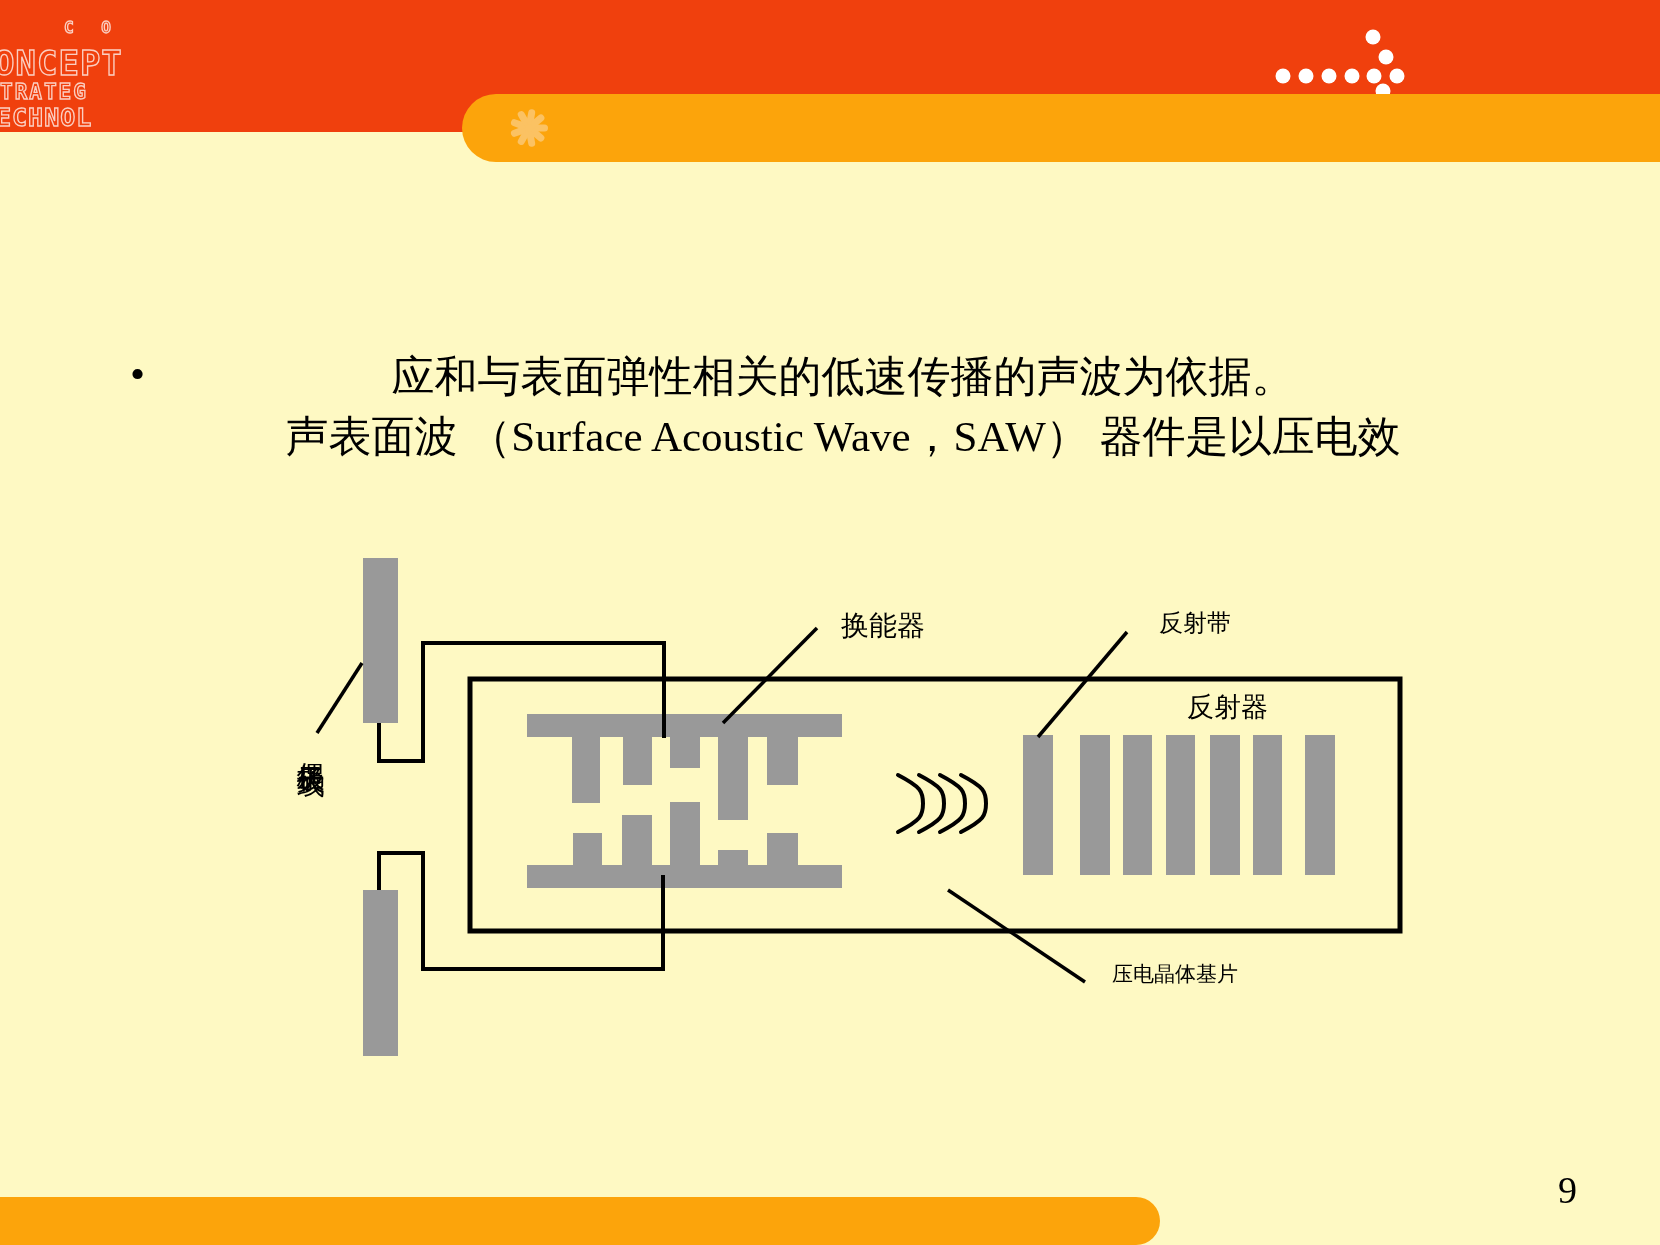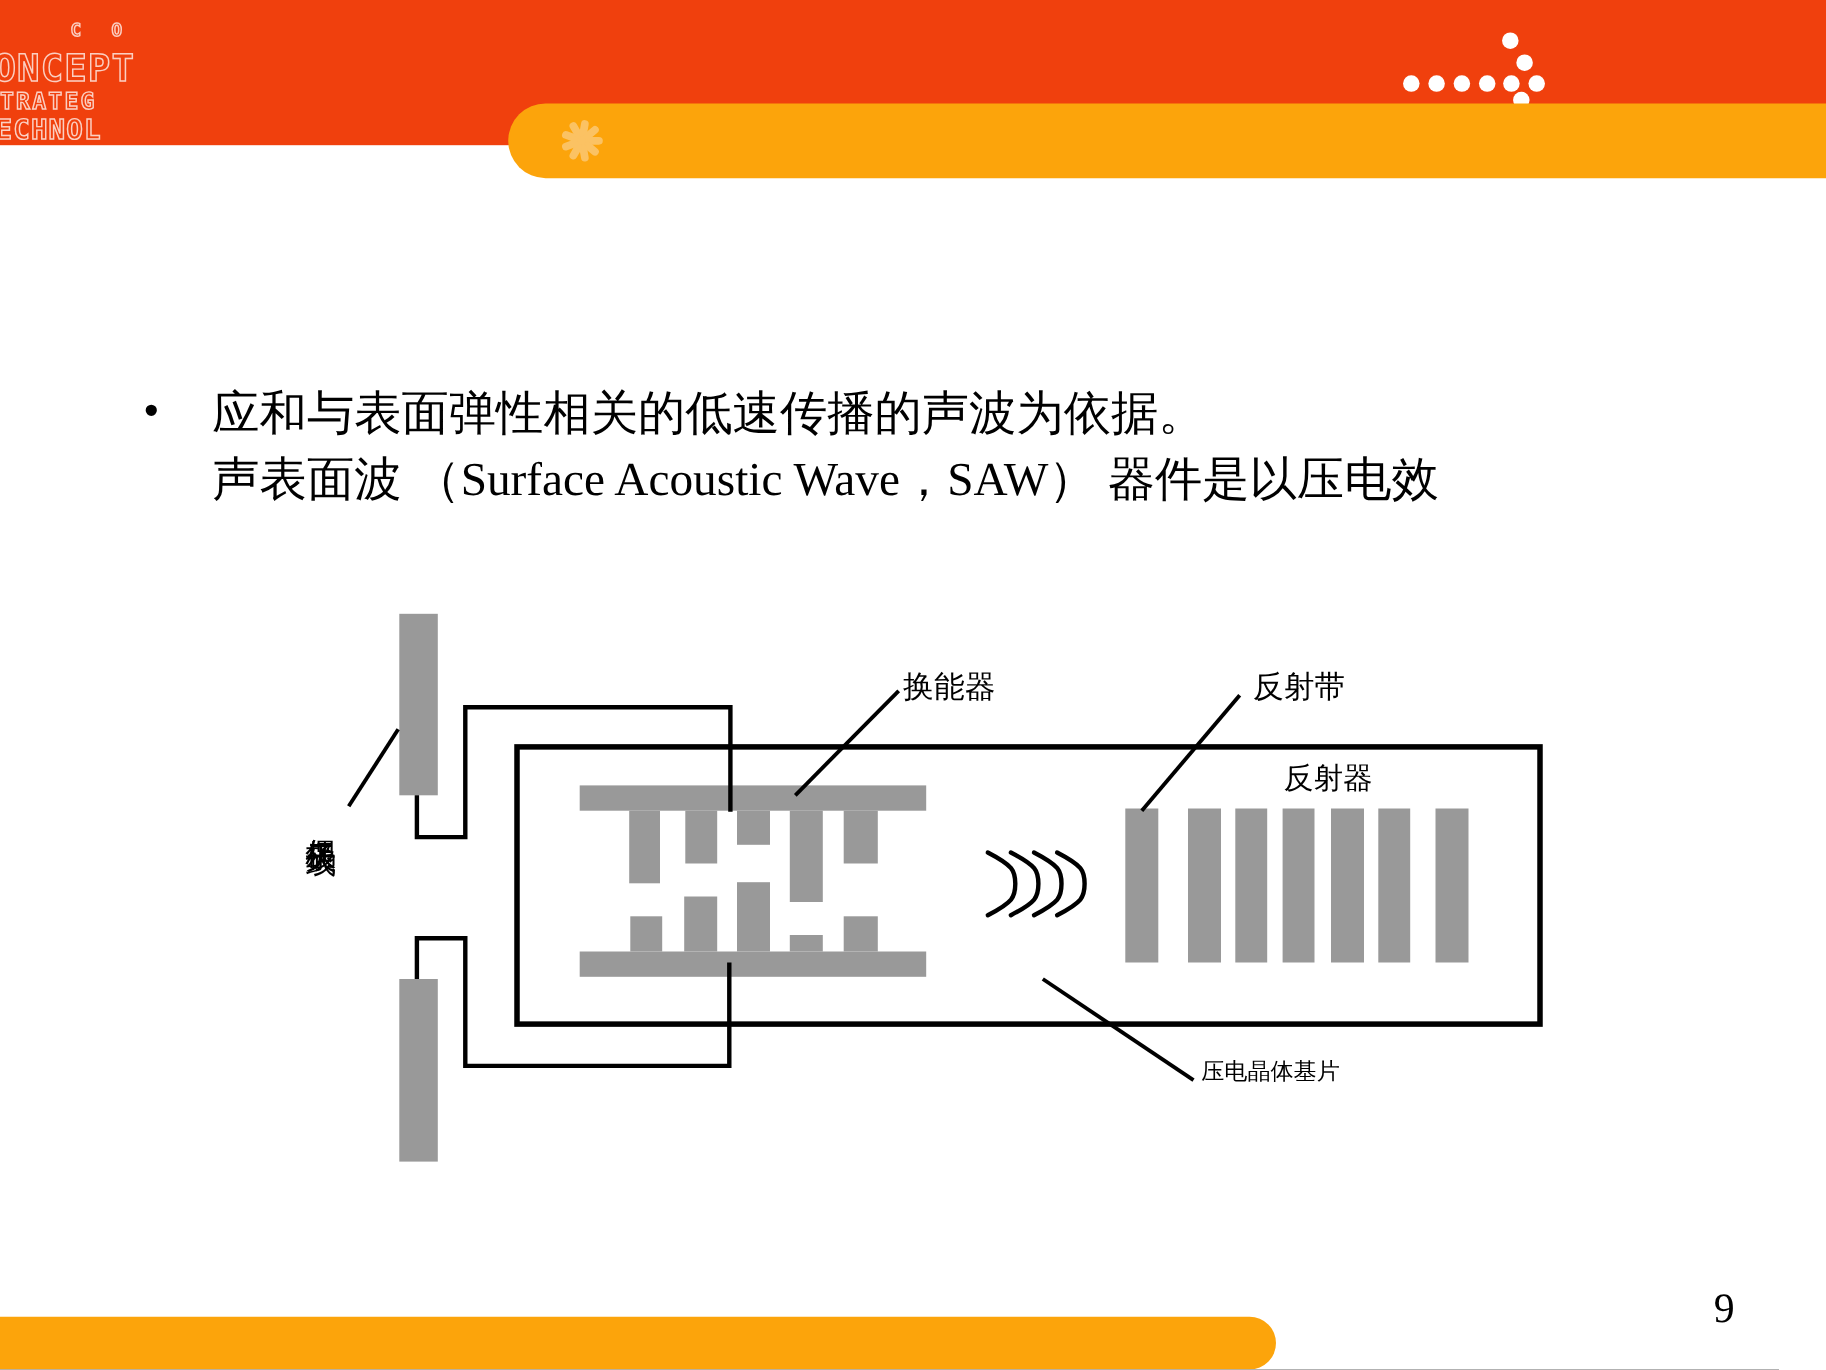--- a/index.html
+++ b/index.html
@@ -1,18 +1,18 @@
 <!DOCTYPE html>
 <html><head>
 <meta charset="utf-8">
 <style>
   html,body{margin:0;padding:0;background:#777;}
   .slide{
-    position:relative;width:1660px;height:1245px;background:#ffffff;
-    overflow:hidden;font-family:"Liberation Serif","DejaVu Serif",serif;
+    position:relative;width:1660px;height:1245px;background:#fef9c3;
+    overflow:hidden;font-family:"Liberation Serif","DejaVu Serif",serif;text-align:center;
   }
   
   .band-red{position:absolute;left:0;top:0;width:1660px;height:132px;background:var(--red);}
   .logo-texture{position:absolute;left:0;top:0;width:360px;height:132px;overflow:hidden;}
   .logo-texture div{
     position:absolute;font-family:"DejaVu Sans Mono",monospace;font-weight:bold;
     color:transparent;-webkit-text-stroke:1.3px rgba(255,255,255,0.75);
     white-space:nowrap;line-height:1;
   }
   .lt0{left:64px;top:20px;font-size:16px;letter-spacing:9px;-webkit-text-stroke-width:1px;}
@@ -30,27 +30,27 @@
     position:absolute;left:136px;top:226px;font-size:67px;color:var(--titlered);
     letter-spacing:1px;white-space:nowrap;
   }
   .bullet-marker{position:absolute;left:130px;top:349px;font-size:43px;color:#000;}
   .bullet-text{
     position:absolute;left:193px;top:347px;width:1300px;font-size:43px;
     line-height:60px;color:#000;
   }
   
   .diagram-svg{position:absolute;left:0;top:0;}
-  .dlabel{position:absolute;color:#000;font-size:27px;line-height:1.15;white-space:nowrap;}
+  .dlabel{position:absolute;color:#000;font-size:27px;line-height:1.15;white-space:nowrap;margin-left:20px;}
   .dlabel-antenna{
     left:274px;top:740px;writing-mode:vertical-rl;text-orientation:upright;
     font-size:28px;letter-spacing:2px;white-space:normal;
   }
   .dlabel-transducer{left:821px;top:610px;font-size:28px;}
-  .dlabel-reflector-strip{left:1139px;top:610px;font-size:28px;}
+  .dlabel-reflector-strip{left:1139px;top:610px;font-size:24px;}
   .dlabel-reflector{left:1167px;top:692px;}
   .dlabel-substrate{left:1092px;top:962px;font-size:21px;}
   
   .band-footer{
     position:absolute;left:0;top:1197px;width:1160px;height:48px;
     background:var(--amber);border-radius:0 26px 26px 0;
   }
   .page-number{position:absolute;left:1558px;top:1168px;font-size:38px;color:#000;}
 </style>
 </head>

